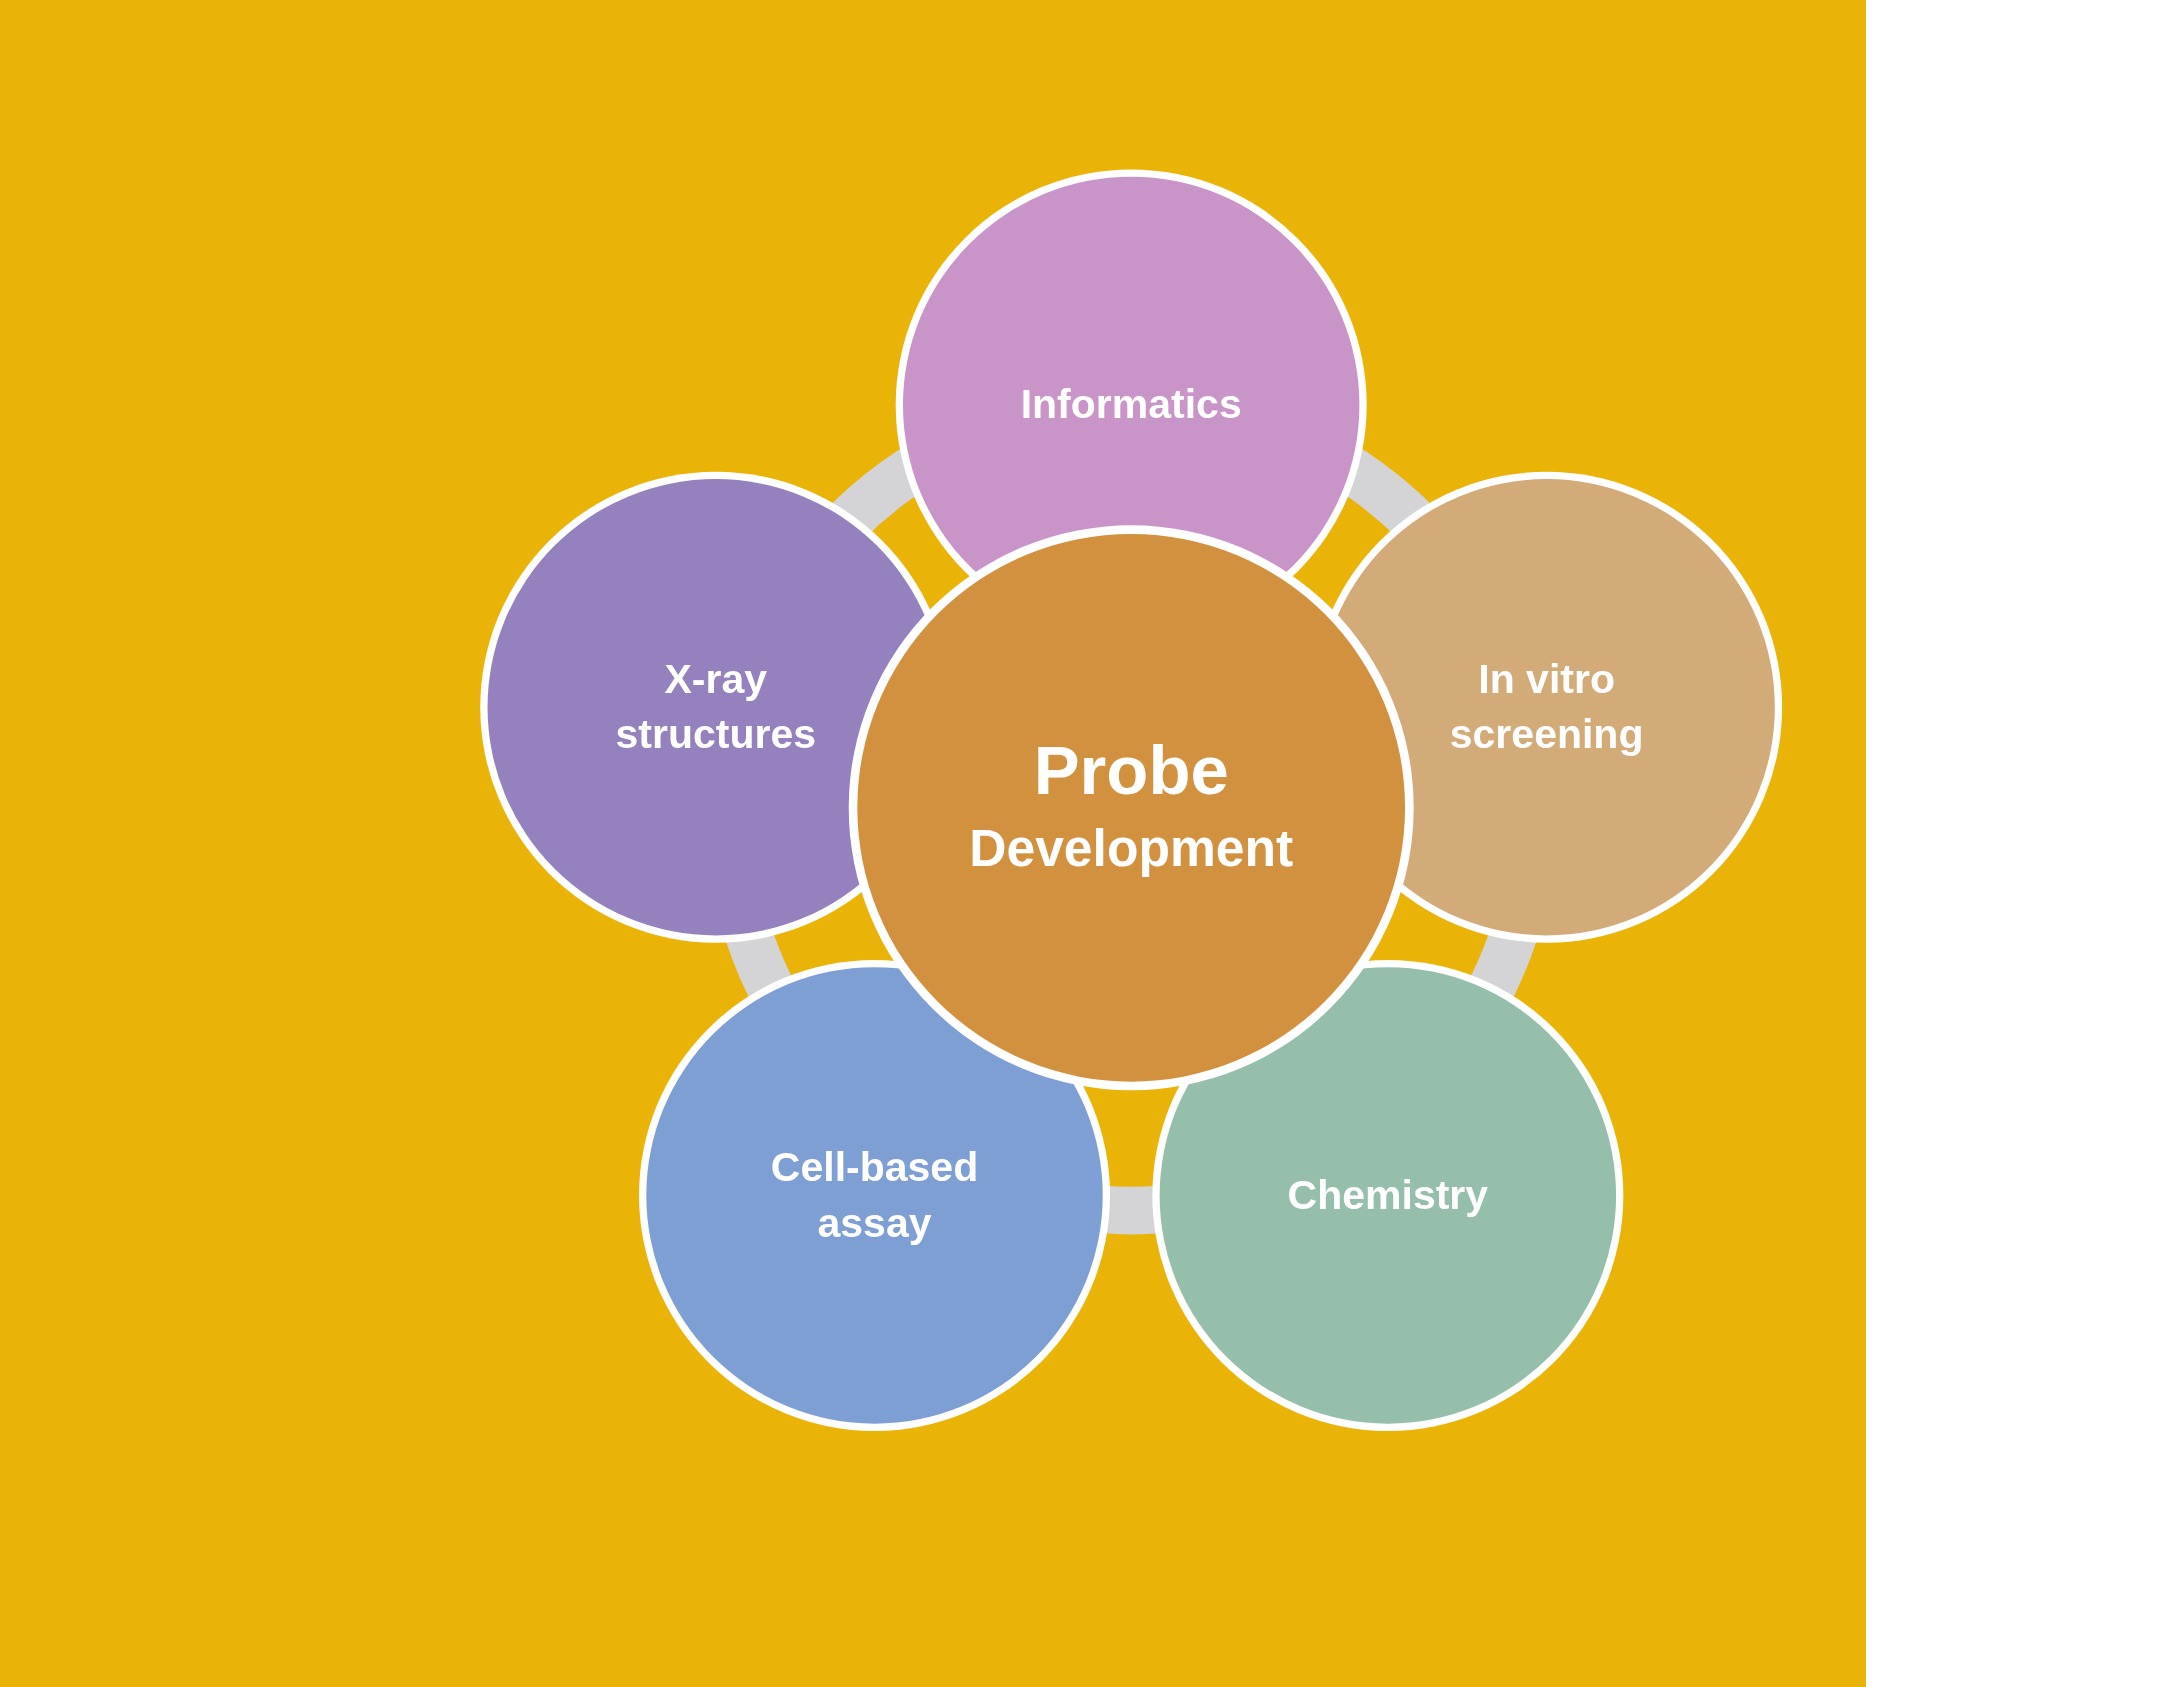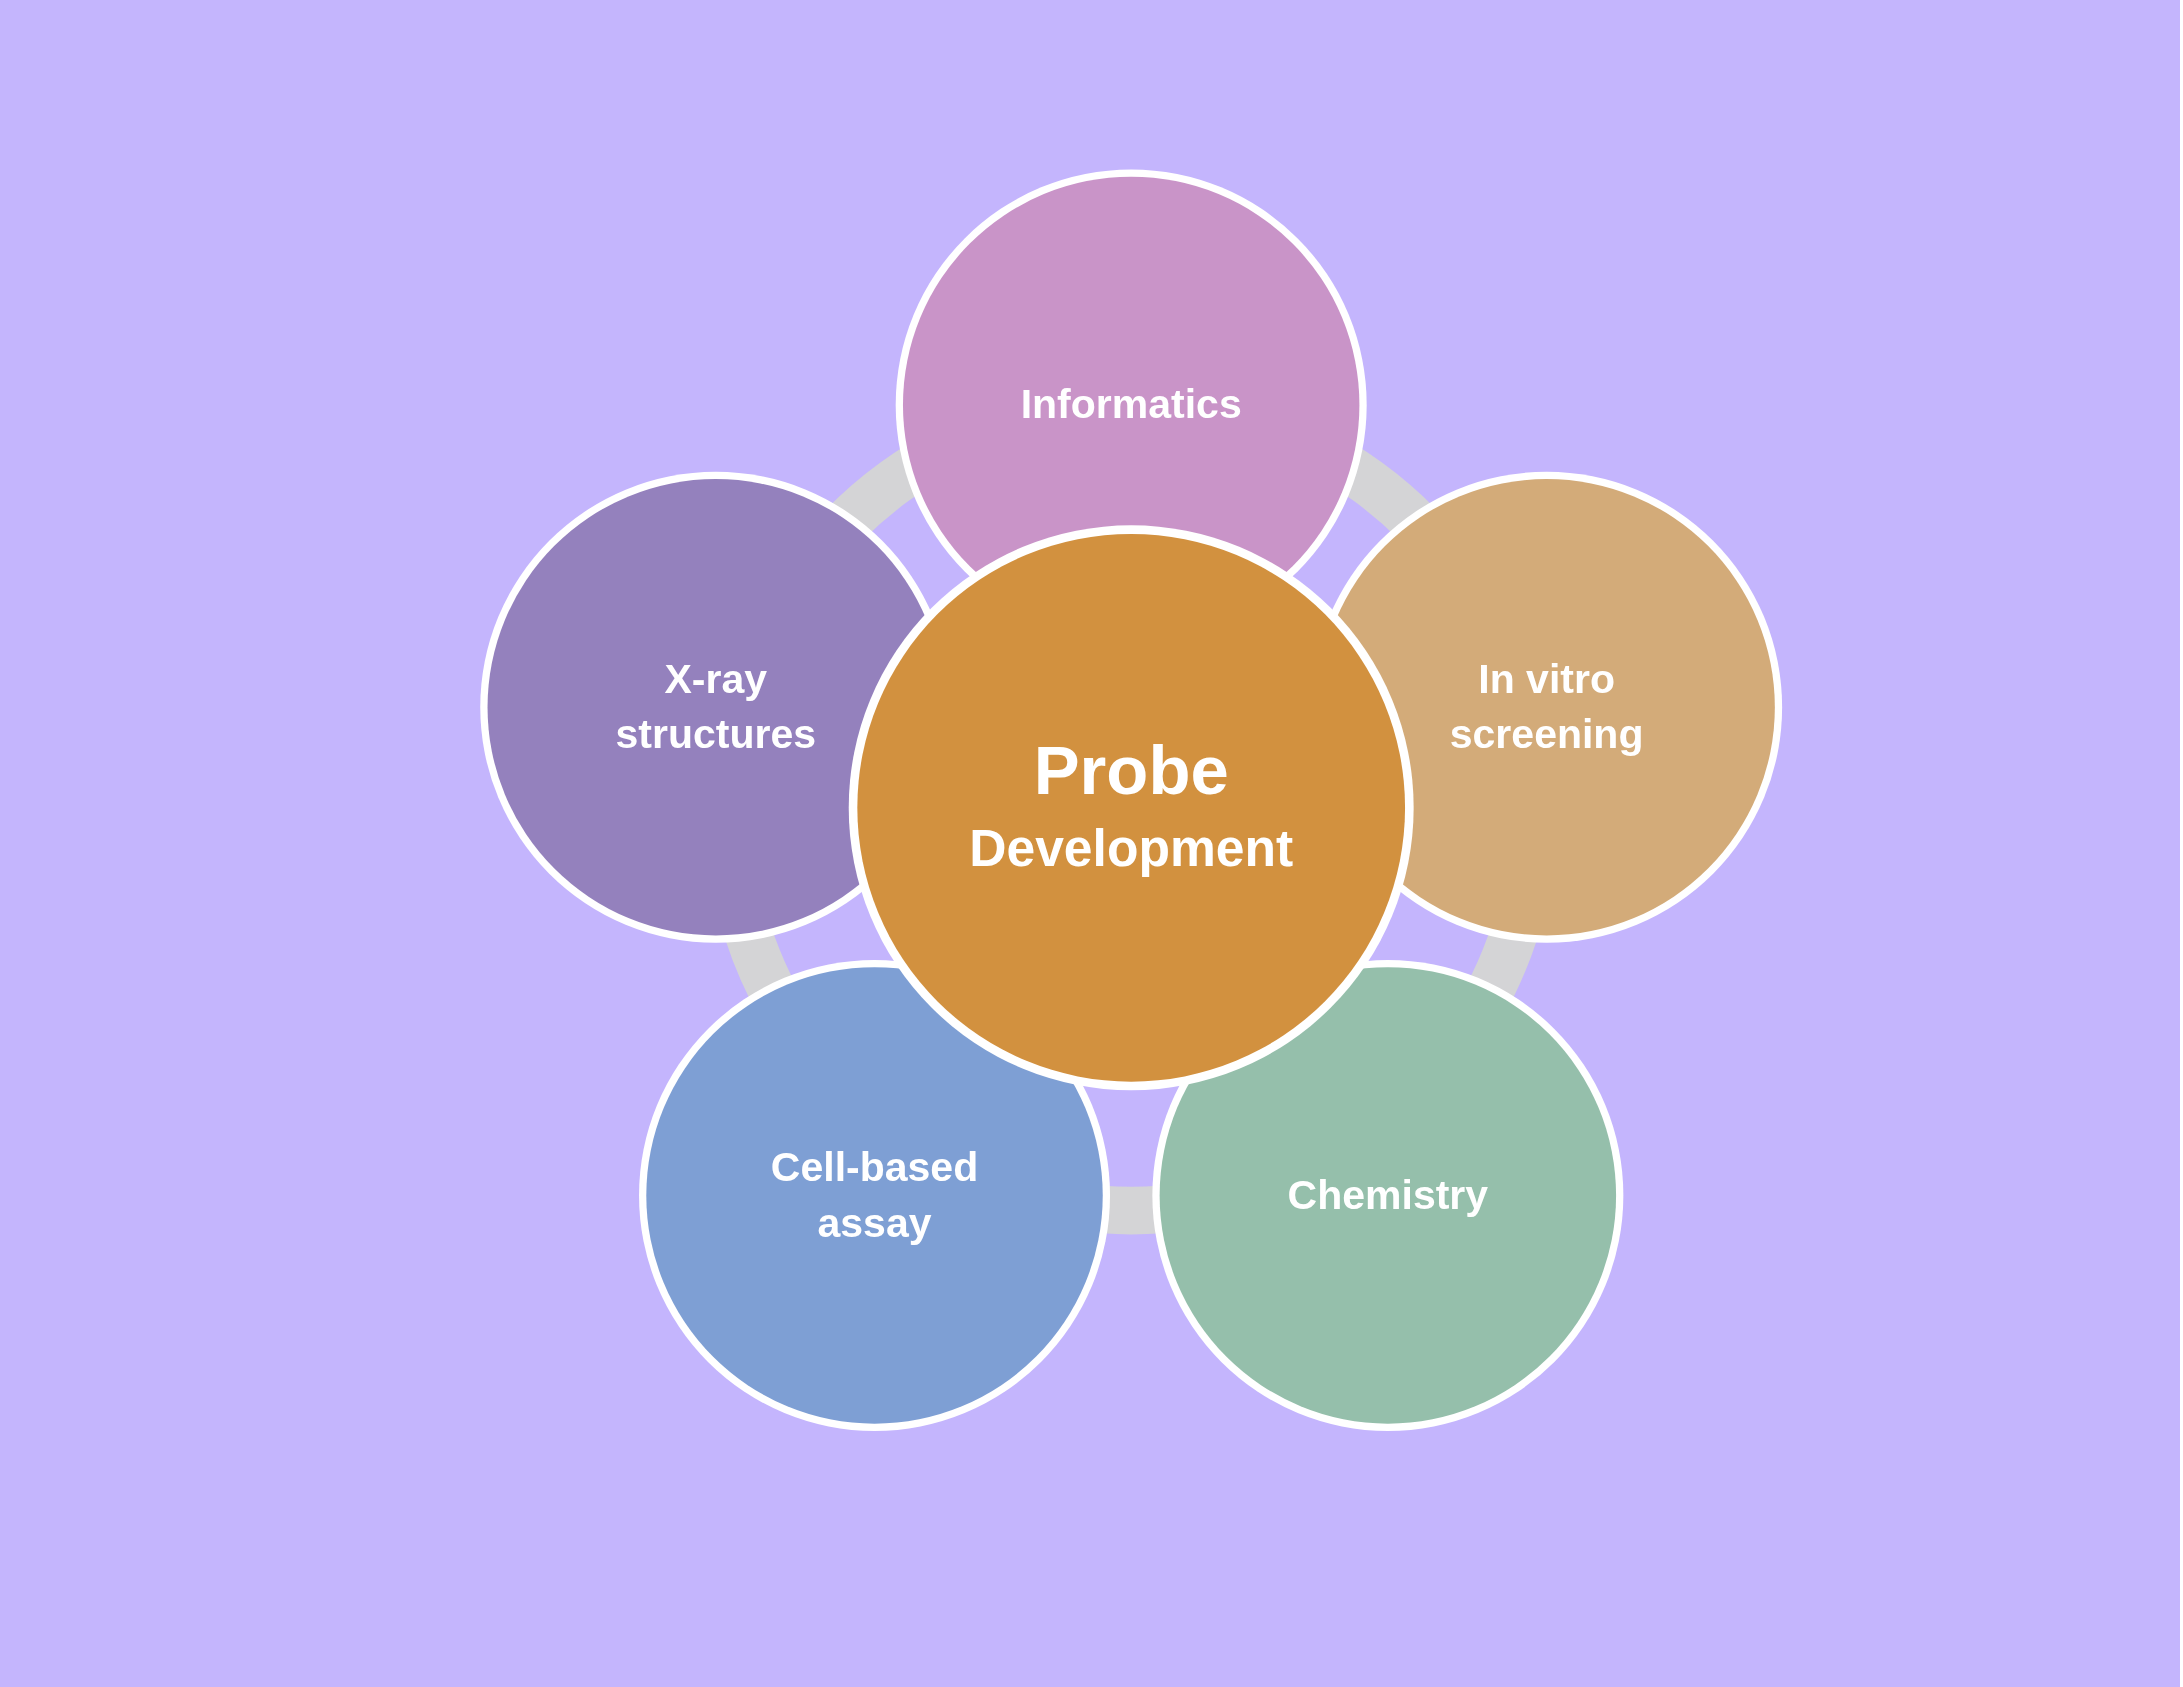--- a/index.html
+++ b/index.html
@@ -8,23 +8,23 @@
     background: #ffffff;
   }
   body {
     width: 2183px;
     height: 1687px;
     overflow: hidden;
     font-family: "Liberation Sans", sans-serif;
   }
   #diagram-root {
     position: relative;
-    width: 2180px;
+    width: 1866px;
     height: 1687px;
-    background: #c4b5fd;
+    background: #eab308;
   }
   svg#petal-svg {
     position: absolute;
     top: 0;
     left: 0;
     width: 2183px;
     height: 1687px;
     display: block;
   }
   .node-label {

